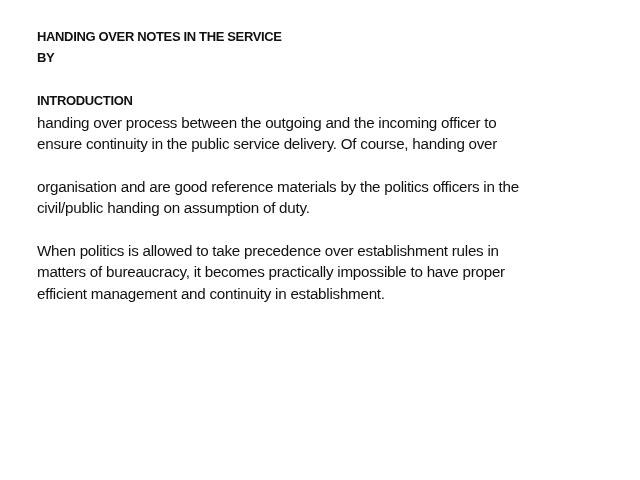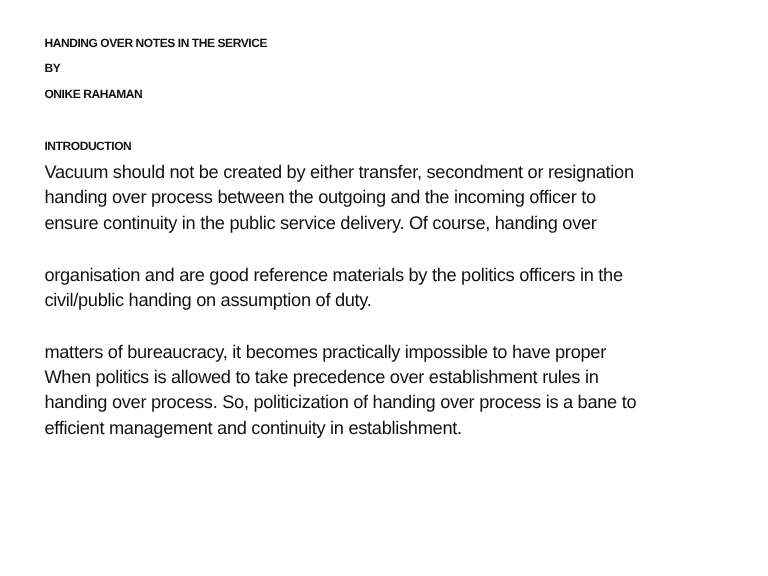--- a/index.html
+++ b/index.html
@@ -4,45 +4,42 @@
   <style>
     html, body { margin: 0; padding: 0; background: #ffffff; }
     body { width: 640px; height: 480px; overflow: hidden; position: relative; }
     .slide {
       position: absolute; left: 37px; top: 26px; width: 590px;
       font-family: "Liberation Sans", sans-serif;
       font-size: 15.2px; line-height: 21.4px; color: #111111;
       letter-spacing: -0.25px;
     }
     .line { white-space: nowrap; display: block; height: 21.4px; }
-    .bold { font-weight: bold; font-size: 10px; letter-spacing: -0.35px; }
+    .bold { font-weight: bold; font-size: 13px; letter-spacing: -0.35px; }
     .gap { height: 21.4px; display: block; }
   </style>
 </head>
 <body>
 
 <div class="slide">
   <span class="line bold">HANDING OVER NOTES IN THE SERVICE</span>
   <span class="line bold">BY</span>
-  <span class="line bold">ONIKE RAHAMAN</span>
   <span class="gap"></span>
   <span class="line bold">INTRODUCTION</span>
 
   <div>
-    <span class="line">Vacuum should not be created by either transfer, secondment or resignation</span>
     <span class="line">handing over process between the outgoing and the incoming officer to</span>
     <span class="line">ensure continuity in the public service delivery. Of course, handing over</span>
   </div>
   <span class="gap"></span>
 
   <div>
     <span class="line">organisation and are good reference materials by the politics officers in the</span>
     <span class="line">civil/public handing on assumption of duty.</span>
   </div>
   <span class="gap"></span>
 
   <div>
+    <span class="line">When politics is allowed to take precedence over establishment rules in</span>
     <span class="line">matters of bureaucracy, it becomes practically impossible to have proper</span>
-    <span class="line">When politics is allowed to take precedence over establishment rules in</span>
-    <span class="line">handing over process. So, politicization of handing over process is a bane to</span>
     <span class="line">efficient management and continuity in establishment.</span>
   </div>
 </div>
 
 </body></html>

